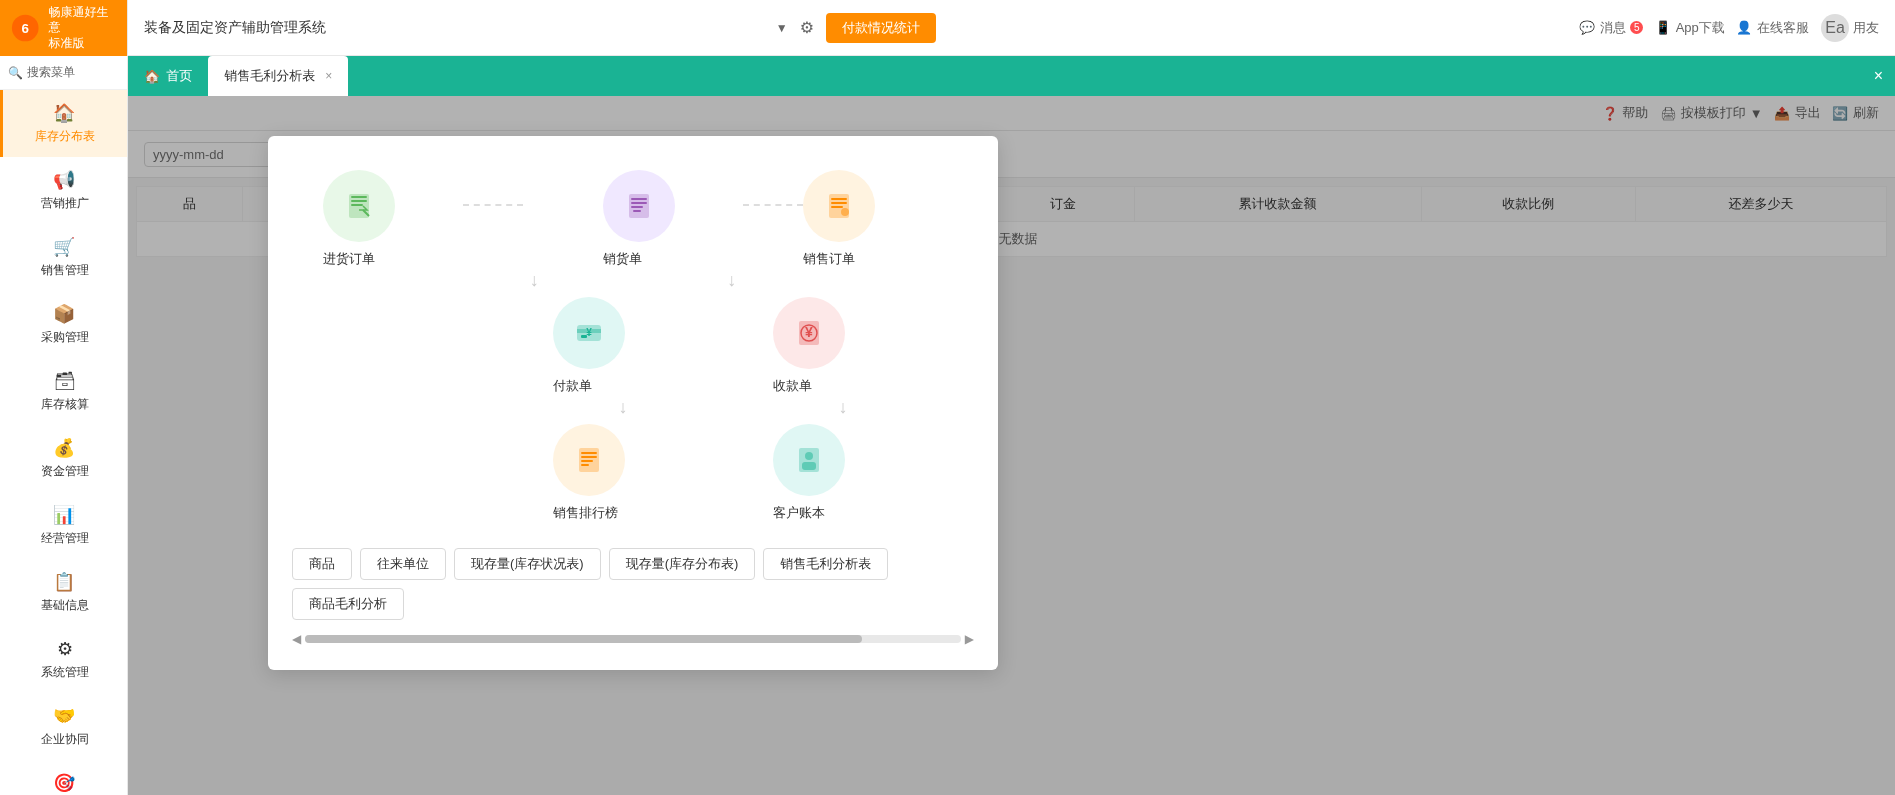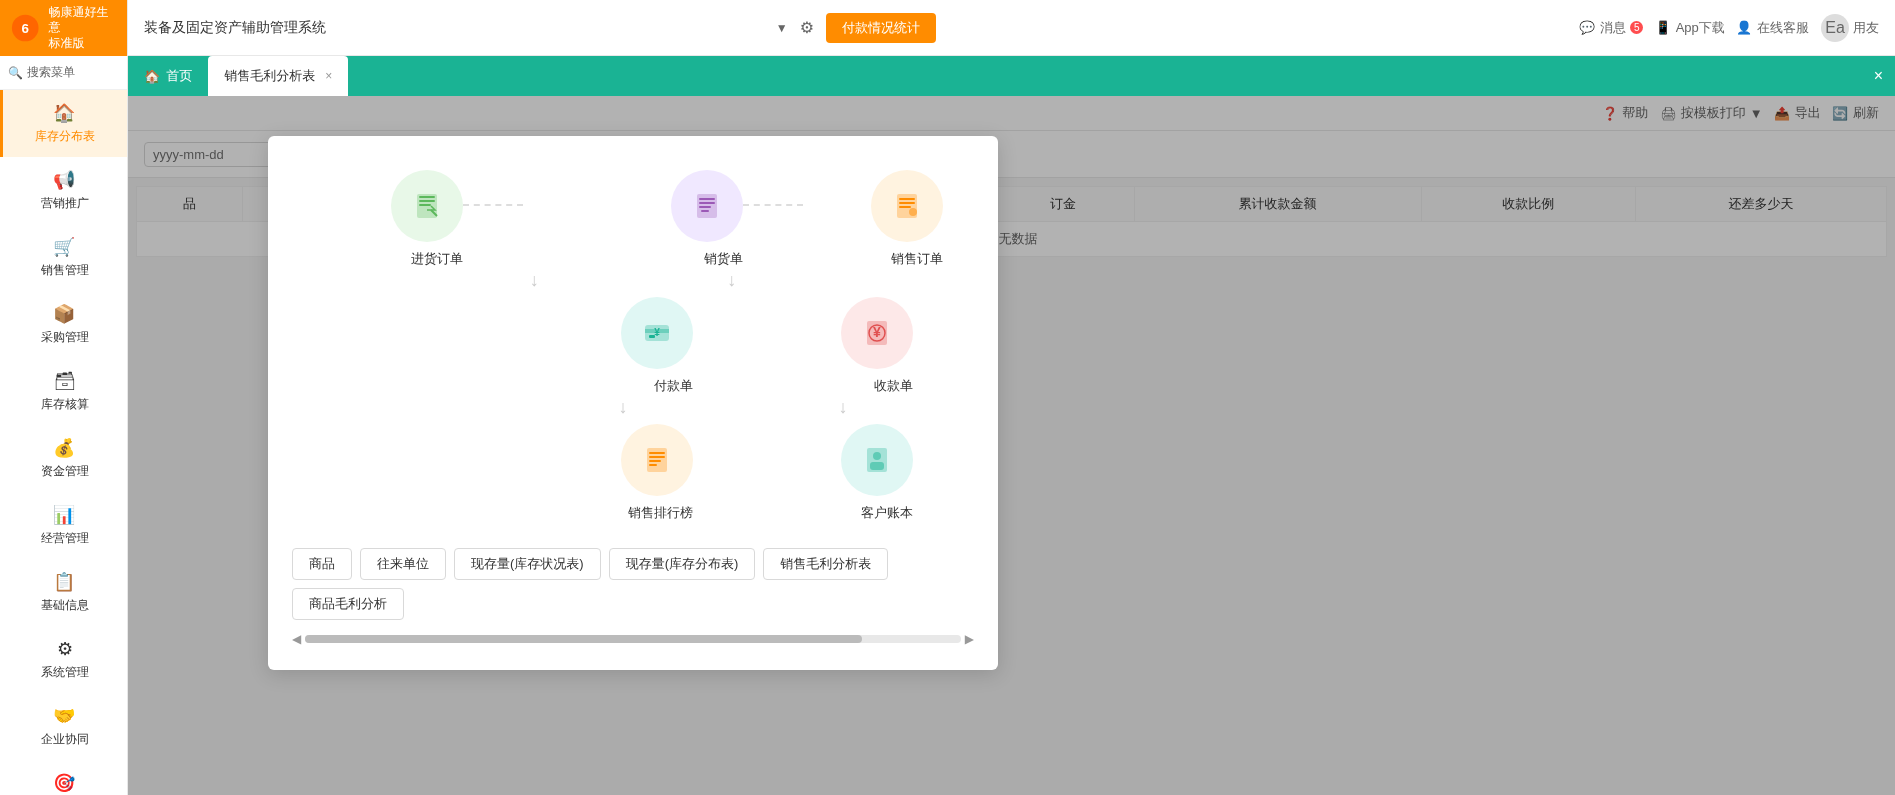--- a/index.html
+++ b/index.html
@@ -63,21 +63,21 @@
     .data-table td { border: 1px solid #f0f0f0; padding: 8px 12px; font-size: 13px; color: #666; }
     .no-data { text-align: center; padding: 60px; color: #999; font-size: 14px; }
 
     
     .modal-overlay { position: absolute; top: 0; left: 0; right: 0; bottom: 0; background: rgba(0,0,0,0.3); z-index: 100; display: flex; align-items: flex-start; justify-content: flex-start; padding: 40px 0 0 0; }
     .modal { background: #fff; border-radius: 6px; width: 730px; margin-left: 140px; padding: 24px; box-shadow: 0 4px 20px rgba(0,0,0,0.15); position: relative; }
 
     
     .flow-diagram { display: flex; flex-direction: column; align-items: center; padding: 10px 0; }
     .flow-row { display: flex; align-items: center; justify-content: center; gap: 0; margin-bottom: 0; }
-    .flow-item { display: flex; flex-direction: column; align-items: flex-end; gap: 8px; width: 140px; }
+    .flow-item { display: flex; flex-direction: column; align-items: flex-start; gap: 8px; width: 140px; }
     .flow-circle { width: 72px; height: 72px; border-radius: 50%; display: flex; align-items: center; justify-content: center; font-size: 28px; }
     .flow-circle.green { background: #e8f8e8; }
     .flow-circle.pink { background: #fde8e8; }
     .flow-circle.purple { background: #f0e8ff; }
     .flow-circle.orange { background: #fff3e0; }
     .flow-circle.teal { background: #e0f7f4; }
     .flow-circle.red { background: #fde8e8; }
     .flow-label { font-size: 13px; color: #333; }
     .flow-col { display: flex; flex-direction: column; align-items: center; }
 

